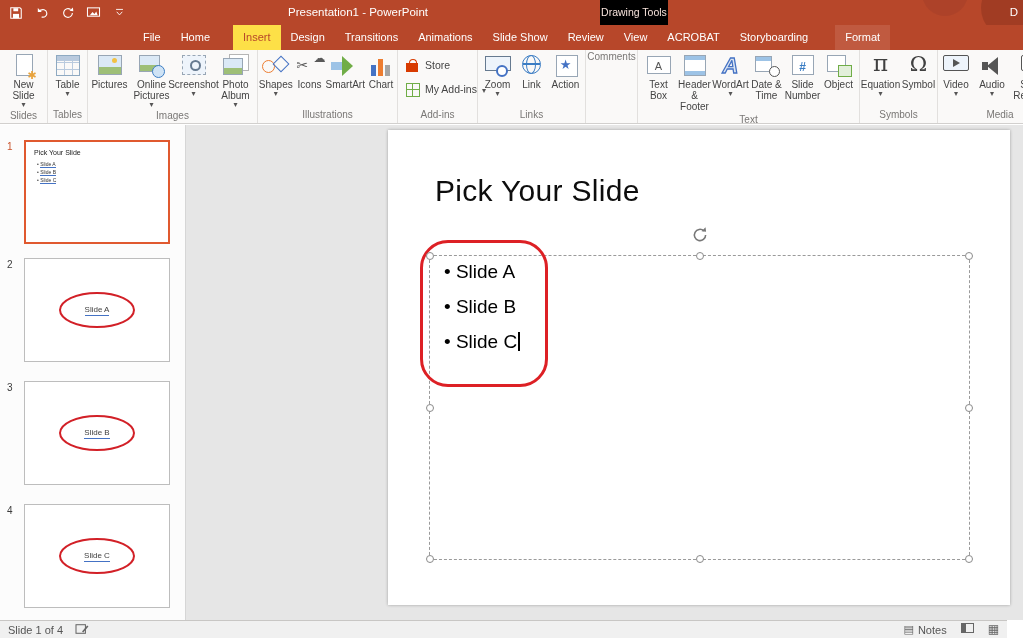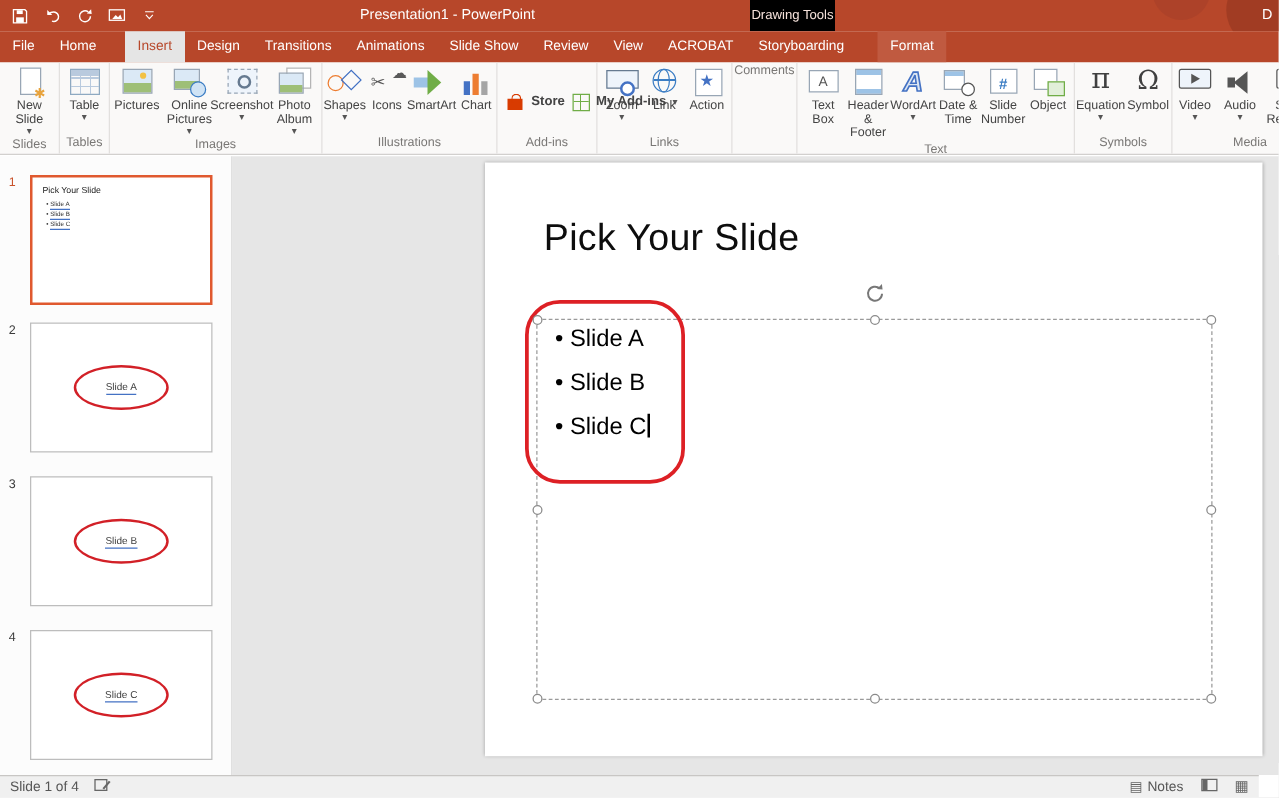--- a/index.html
+++ b/index.html
@@ -10,31 +10,31 @@
   .titlebar { position:absolute; left:0; top:0; right:0; height:25px; background:#B7472A; color:#fff; overflow:hidden; }
   .deco1 { position:absolute; right:-18px; top:-22px; width:60px; height:60px; border-radius:50%; background:#9E3B22; opacity:.85; }
   .deco2 { position:absolute; right:55px; top:-30px; width:46px; height:46px; border-radius:50%; background:#A84029; opacity:.7; }
   .qat { position:absolute; left:8px; top:0; height:25px; display:flex; align-items:center; gap:11px; }
   .qbtn { width:15px; height:15px; display:flex; align-items:center; justify-content:center; }
   .win-title { position:absolute; left:288px; top:0; line-height:25px; font-size:11.5px; white-space:nowrap; }
   .ctx-header { position:absolute; left:600px; width:68px; top:0; height:25px; background:#000000; text-align:center; font-size:10.5px; line-height:25px; color:#F6E2DB; }
   .user-initial { position:absolute; right:5px; top:0; line-height:25px; font-size:11.5px; z-index:2; }
 
   
-  .tabsrow { position:absolute; left:0; top:25px; right:0; height:25px; background:#B7472A; display:flex; align-items:stretch; color:#fff; font-size:11px; }
+  .tabsrow { position:absolute; left:0; top:25px; right:0; height:25px; background:#B7472A; display:flex; align-items:stretch; color:#fff; font-size:11px;justify-content:center; }
   .tab { padding:0 10px; line-height:25px; white-space:nowrap; cursor:default; }
-  .tab.selected { background:#e5e5e5; color:#B7472A;margin-left:13px; }
+  .tab.selected { background:#fde047; color:#B7472A;margin-left:13px; }
   .tab.format { margin-left:17px; background:#C05A40; }
   .tellme { display:flex; align-items:center; gap:6px; margin-left:12px; color:#F3DED7; white-space:nowrap; }
 
   
   .ribbon { position:absolute; left:0; top:50px; right:0; height:74px; background:#FAF9F8; border-bottom:1px solid #D2D0CE; display:flex; overflow:hidden; }
   .rgroup { display:flex; flex-direction:column; border-right:1px solid #E2E0DE; flex:none; }
   .rgroup-content { flex:1; display:flex; align-items:flex-start; justify-content:center; padding-top:1px; }
-  .rgroup-content.col { flex-direction:row; justify-content:flex-start; align-items:center; padding:3px 4px 0;font-weight:bold; }
+  .rgroup-content.col { flex-direction:column; justify-content:flex-start; align-items:flex-start; padding:3px 4px 0; }
   .rgroup-name { height:15px; font-size:10px; color:#797775; text-align:center; line-height:13px; white-space:nowrap; overflow:hidden; }
   .g-slides{width:48px}.g-tables{width:40px}.g-images{width:170px}.g-illus{width:140px}.g-addins{width:80px}
   .g-links{width:108px}.g-comments{width:52px}.g-text{width:222px}.g-symbols{width:78px}.g-media{flex:1}
   .rbtn { width:42px; display:flex; flex-direction:column; align-items:center; padding:1px 0; }
   .rbtn.w36{width:36px}.rbtn.w32{width:32px}.rbtn.w40{width:40px}.rbtn.w52{width:52px}
   .rlabel { font-size:10px; line-height:11px; text-align:center; color:#444; display:flex; flex-direction:column; align-items:center; max-width:42px; }
   .caret::before { content:"▾"; font-size:8px; color:#555; line-height:7px; display:block; }
   .sbtn { display:flex; align-items:center; gap:5px; height:24px; padding:0 2px; font-size:10.5px; color:#444; white-space:nowrap; }
   .sbtn .caret::before { display:inline; }
   .sic { width:16px; height:16px; position:relative; flex:none; }

